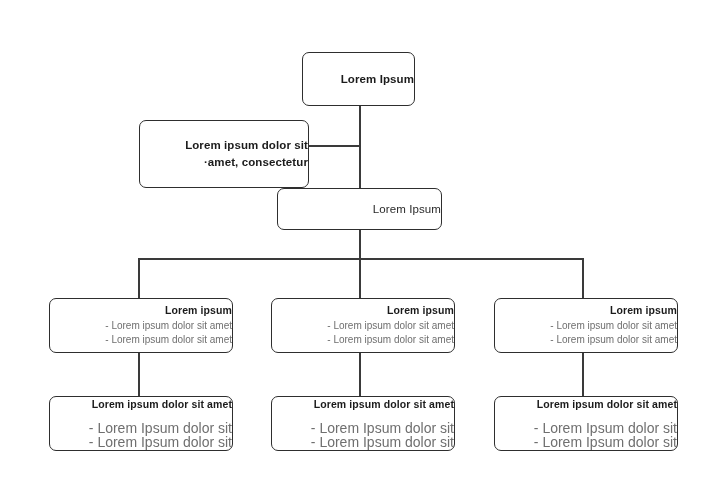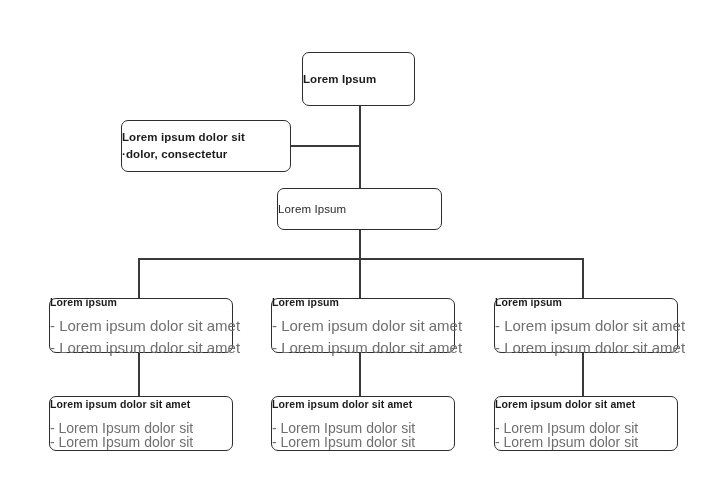--- a/index.html
+++ b/index.html
@@ -31,21 +31,21 @@
 
   
   .node {
     position: absolute;
     box-sizing: border-box;
     background: #ffffff;
     border: 1.6px solid #2e2e2e;
     border-radius: 7px;
     display: flex;
     flex-direction: column;
-    align-items: flex-start;
+    align-items: flex-end;
     justify-content: center;
     text-align: center;
     z-index: 2;
   }
 
   .node-title {
     color: #1b1b1b;
     font-weight: bold;
     letter-spacing: 0.1px;
     white-space: nowrap;
@@ -64,44 +64,44 @@
   
   #node-root {
     left: 302px;
     top: 52px;
     width: 113px;
     height: 54px;
     font-size: 11.5px;
   }
 
   #node-aside {
-    left: 121px;
+    left: 139px;
     top: 120px;
     width: 170px;
-    height: 52px;
+    height: 68px;
     font-size: 11.5px;
     line-height: 17px;
   }
   #node-aside .node-title { white-space: normal; }
 
   #node-second {
     left: 277px;
     top: 188px;
     width: 165px;
     height: 42px;
     font-size: 11.5px;
   }
 
   .node-mid {
     top: 298px;
     width: 184px;
     height: 55px;
   }
   .node-mid .node-title { font-size: 10.5px; margin-bottom: 3px; }
-  .node-mid .node-line  { font-size: 15px; line-height: 14px; margin-top: 8px; }
+  .node-mid .node-line  { font-size: 10px; line-height: 14px; }
 
   .node-leaf {
     top: 396px;
     width: 184px;
     height: 55px;
   }
   .node-leaf .node-title { font-size: 10.5px; margin-bottom: 11px; }
   .node-leaf .node-line  { font-size: 14px; line-height: 14px; }
 
   .col-left   { left: 49px; }
@@ -128,21 +128,21 @@
   <div class="conn v" style="left:138px; top:353px; height:43px;"></div>
   <div class="conn v" style="left:359.2px; top:353px; height:43px;"></div>
   <div class="conn v" style="left:582px; top:353px; height:43px;"></div>
 
   <div class="node" id="node-root">
     <div class="node-title">Lorem Ipsum</div>
   </div>
 
   <div class="node" id="node-aside">
     <div class="node-title">Lorem ipsum dolor sit</div>
-    <div class="node-title">·dolor, consectetur</div>
+    <div class="node-title">·amet, consectetur</div>
   </div>
 
   <div class="node" id="node-second">
     <div class="node-title plain">Lorem Ipsum</div>
   </div>
 
   <div class="node node-mid col-left">
     <div class="node-title">Lorem ipsum</div>
     <div class="node-line">- Lorem ipsum dolor sit amet</div>
     <div class="node-line">- Lorem ipsum dolor sit amet</div>

